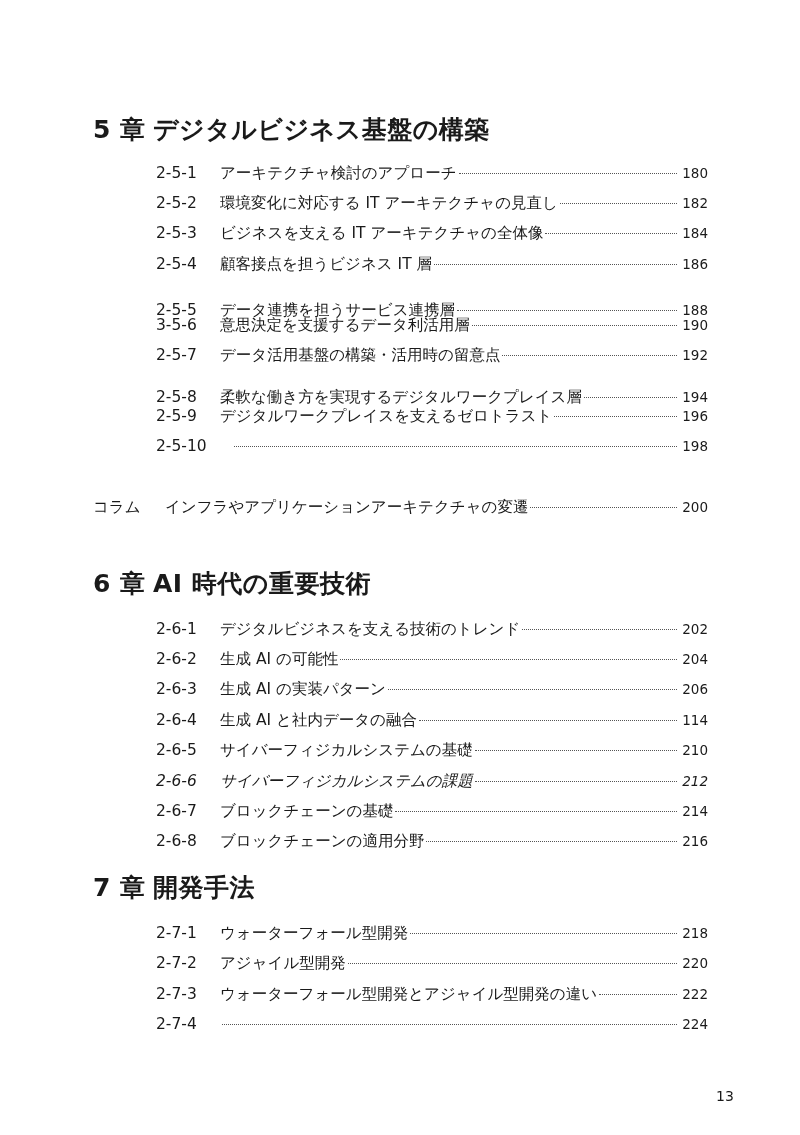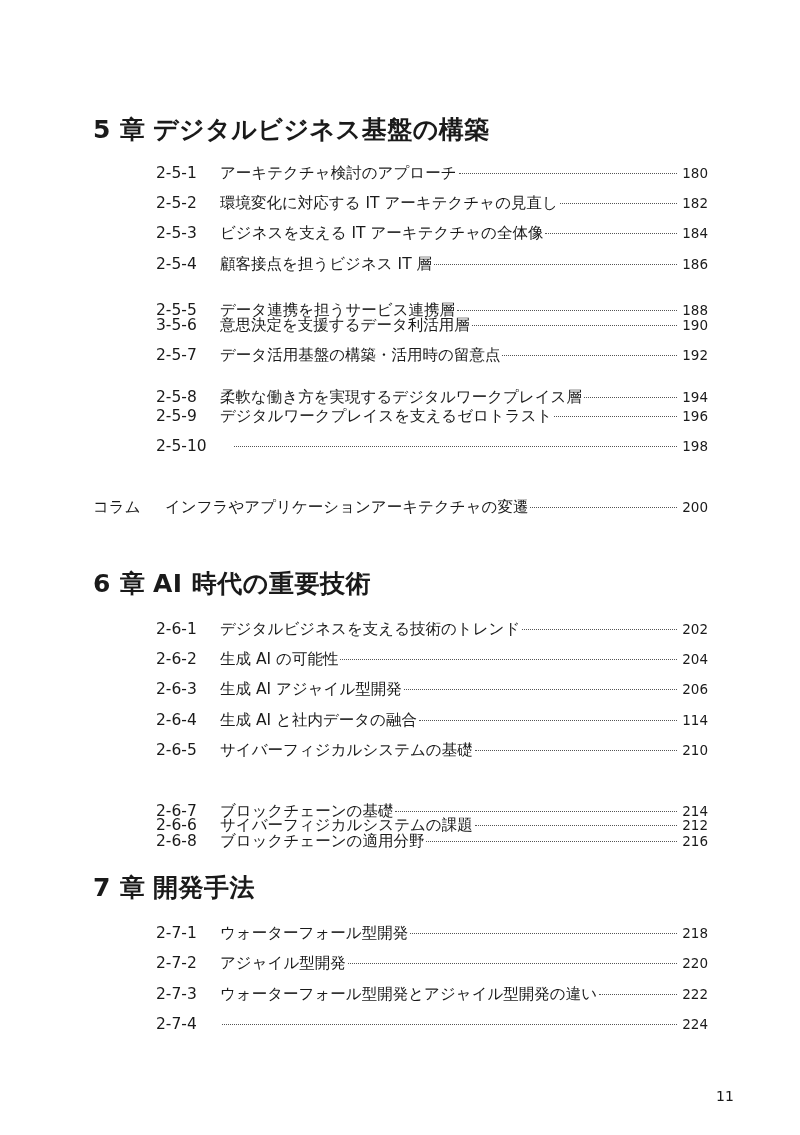--- a/index.html
+++ b/index.html
@@ -146,37 +146,37 @@
   <span class="page">202</span>
 </div>
 <div class="entry" style="top:648px;">
   <span class="code">2-6-2</span>
   <span class="title">生成 AI の可能性</span>
   <span class="leader"></span>
   <span class="page">204</span>
 </div>
 <div class="entry" style="top:678px;">
   <span class="code">2-6-3</span>
-  <span class="title">生成 AI アジャイル型開発</span>
+  <span class="title">生成 AI の実装パターン</span>
   <span class="leader"></span>
   <span class="page">206</span>
 </div>
 <div class="entry" style="top:709px;">
   <span class="code">2-6-4</span>
   <span class="title">生成 AI と社内データの融合</span>
   <span class="leader"></span>
   <span class="page">114</span>
 </div>
 <div class="entry" style="top:739px;">
   <span class="code">2-6-5</span>
   <span class="title">サイバーフィジカルシステムの基礎</span>
   <span class="leader"></span>
   <span class="page">210</span>
 </div>
-<div class="entry" style="top:814px;">
+<div class="entry" style="top:770px;font-style:italic;">
   <span class="code">2-6-6</span>
   <span class="title">サイバーフィジカルシステムの課題</span>
   <span class="leader"></span>
   <span class="page">212</span>
 </div>
 <div class="entry" style="top:800px;">
   <span class="code">2-6-7</span>
   <span class="title">ブロックチェーンの基礎</span>
   <span class="leader"></span>
   <span class="page">214</span>
@@ -209,13 +209,13 @@
   <span class="title">ウォーターフォール型開発とアジャイル型開発の違い</span>
   <span class="leader"></span>
   <span class="page">222</span>
 </div>
 <div class="entry" style="top:1013px;">
   <span class="code">2-7-4</span>
   <span class="leader"></span>
   <span class="page">224</span>
 </div>
 
-<div class="folio">11</div>
+<div class="folio">13</div>
 
 </body></html>

